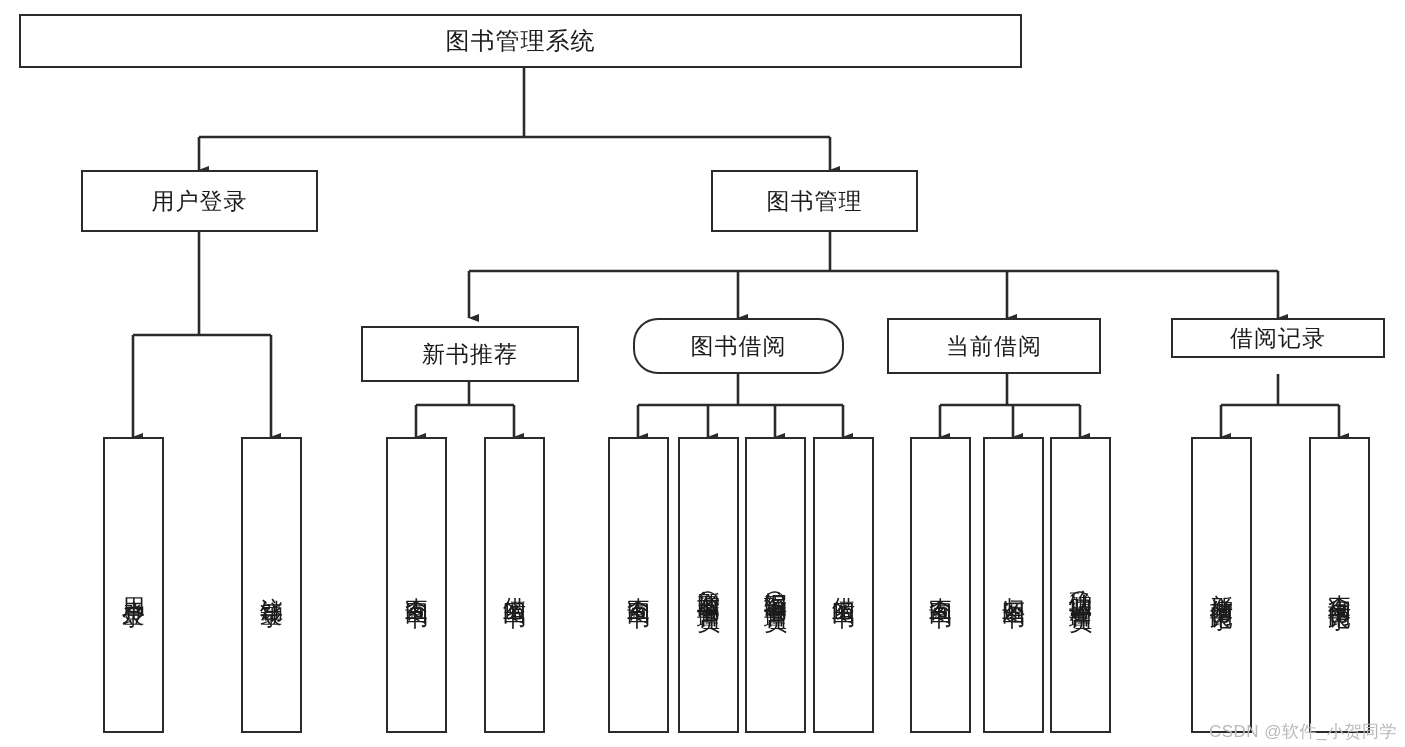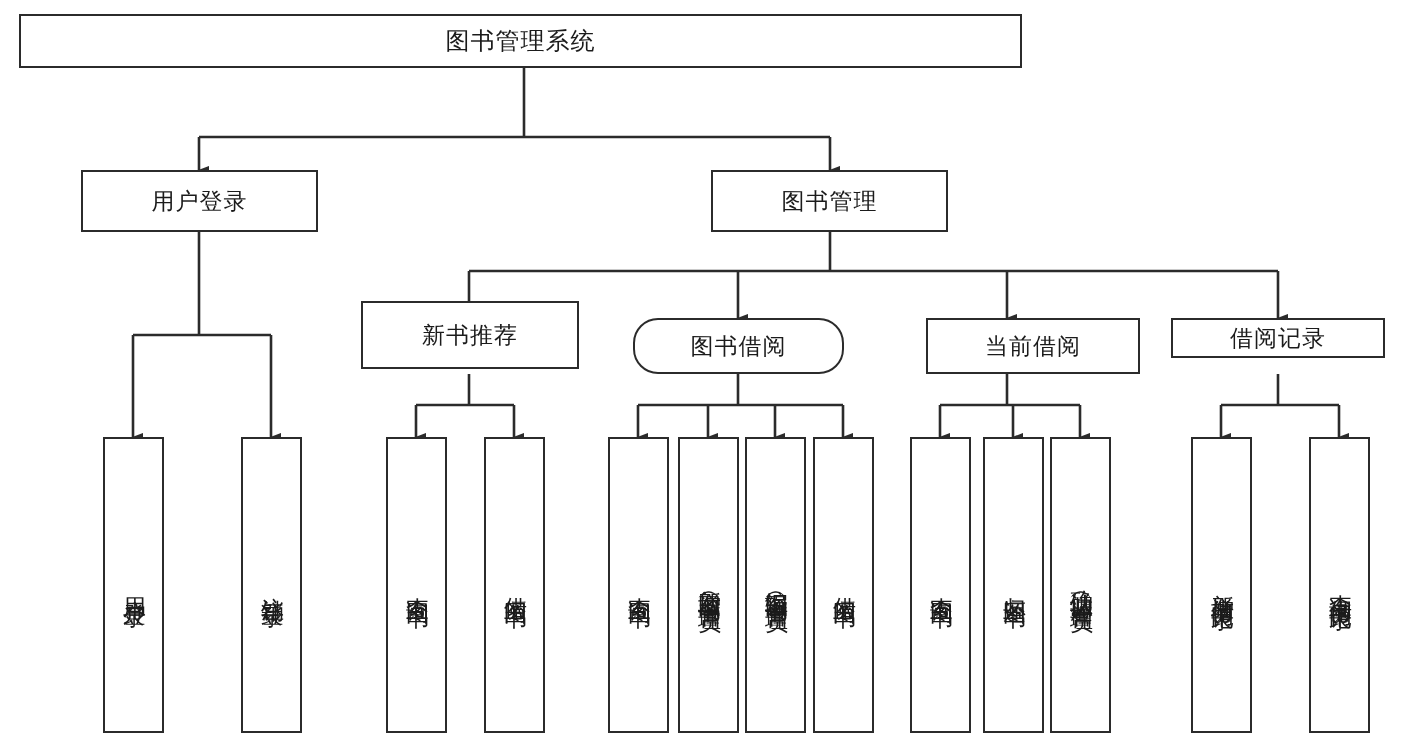--- a/index.html
+++ b/index.html
@@ -9,21 +9,20 @@
   }
   body {
     font-family: "Liberation Sans", "DejaVu Sans", sans-serif;
   }
   #canvas {
     position: relative;
     width: 1405px;
     height: 747px;
     background: #ffffff;
     overflow: hidden;
-    font-family: Liberation Serif, serif;
   }
   svg.wires {
     position: absolute;
     left: 0;
     top: 0;
     width: 1405px;
     height: 747px;
     pointer-events: none;
   }
   .node {
@@ -119,31 +118,31 @@
       </g>
   </svg>
 
   <div class="node root h" style="left: 19px; top: 14px; width: 1003px; height: 54px;">
     <span>图书管理系统</span>
   </div>
 
   <div class="node h" style="left: 81px; top: 170px; width: 237px; height: 62px;">
     <span>用户登录</span>
   </div>
-  <div class="node h" style="left: 711px; top: 170px; width: 237px; height: 62px; justify-content: center;">
+  <div class="node h" style="left: 711px; top: 170px; width: 207px; height: 62px; justify-content: center;">
     <span>图书管理</span>
   </div>
 
-  <div class="node h" style="left: 361px; top: 301px; width: 218px; height: 68px;">
+  <div class="node h" style="left: 361px; top: 326px; width: 218px; height: 56px;">
     <span>新书推荐</span>
   </div>
   <div class="node h" style="left: 633px; top: 318px; width: 211px; height: 56px; border-radius: 25px;">
     <span>图书借阅</span>
   </div>
-  <div class="node h" style="left: 926px; top: 318px; width: 214px; height: 56px;">
+  <div class="node h" style="left: 887px; top: 318px; width: 214px; height: 56px;">
     <span>当前借阅</span>
   </div>
   <div class="node h" style="left: 1171px; top: 318px; width: 214px; height: 40px;">
     <span>借阅记录</span>
   </div>
 
   <div class="node leaf" style="left: 103px; top: 437px; width: 61px; height: 296px;">
     <span class="vtext">用户登录</span>
   </div>
   <div class="node leaf" style="left: 241px; top: 437px; width: 61px; height: 296px;">
@@ -176,13 +175,14 @@
   <div class="node leaf" style="left: 1050px; top: 437px; width: 61px; height: 296px;">
     <span class="vtext">确认归还（管理员）</span>
   </div>
   <div class="node leaf" style="left: 1191px; top: 437px; width: 61px; height: 296px;">
     <span class="vtext">新增借阅记录</span>
   </div>
   <div class="node leaf" style="left: 1309px; top: 437px; width: 61px; height: 296px;">
     <span class="vtext">查询借阅记录</span>
   </div>
 
+  <div class="watermark">CSDN @软件_小贺同学</div>
 </div>
 
 </body></html>

